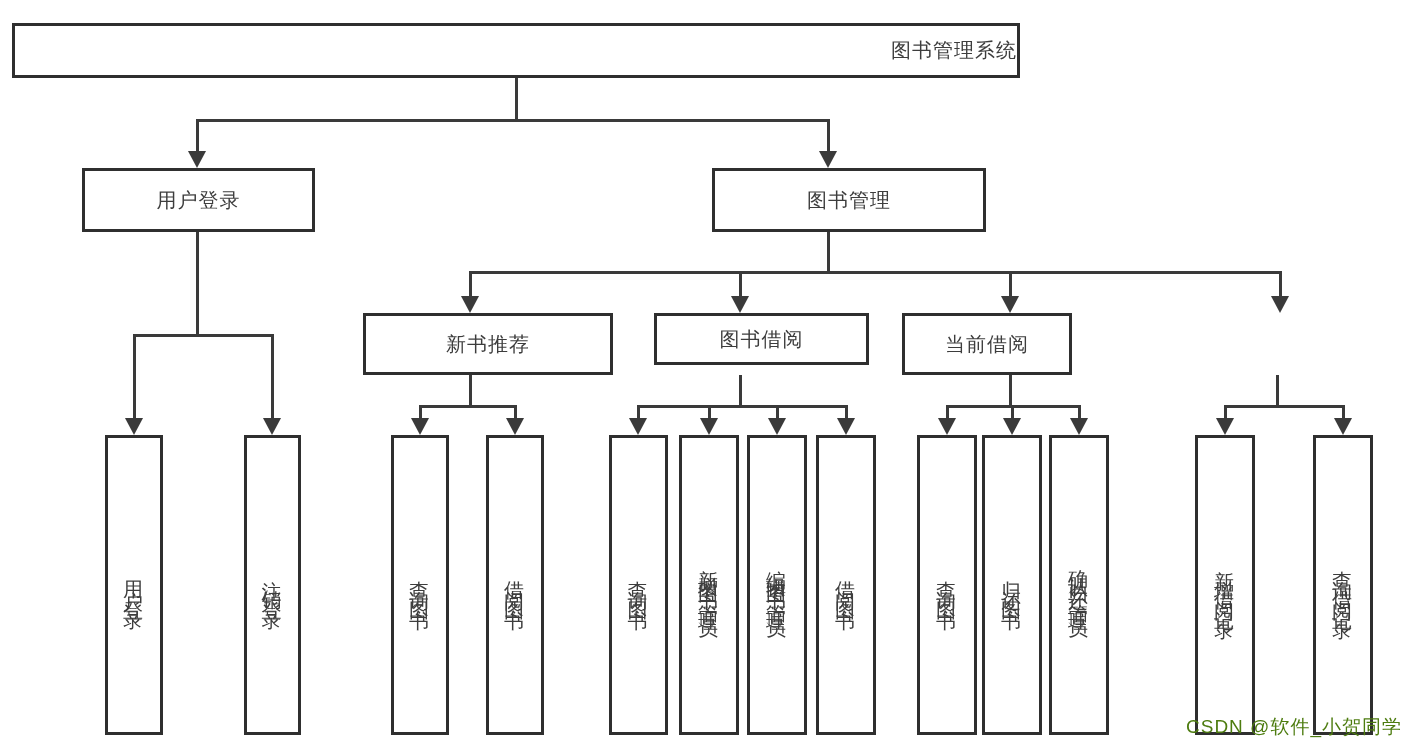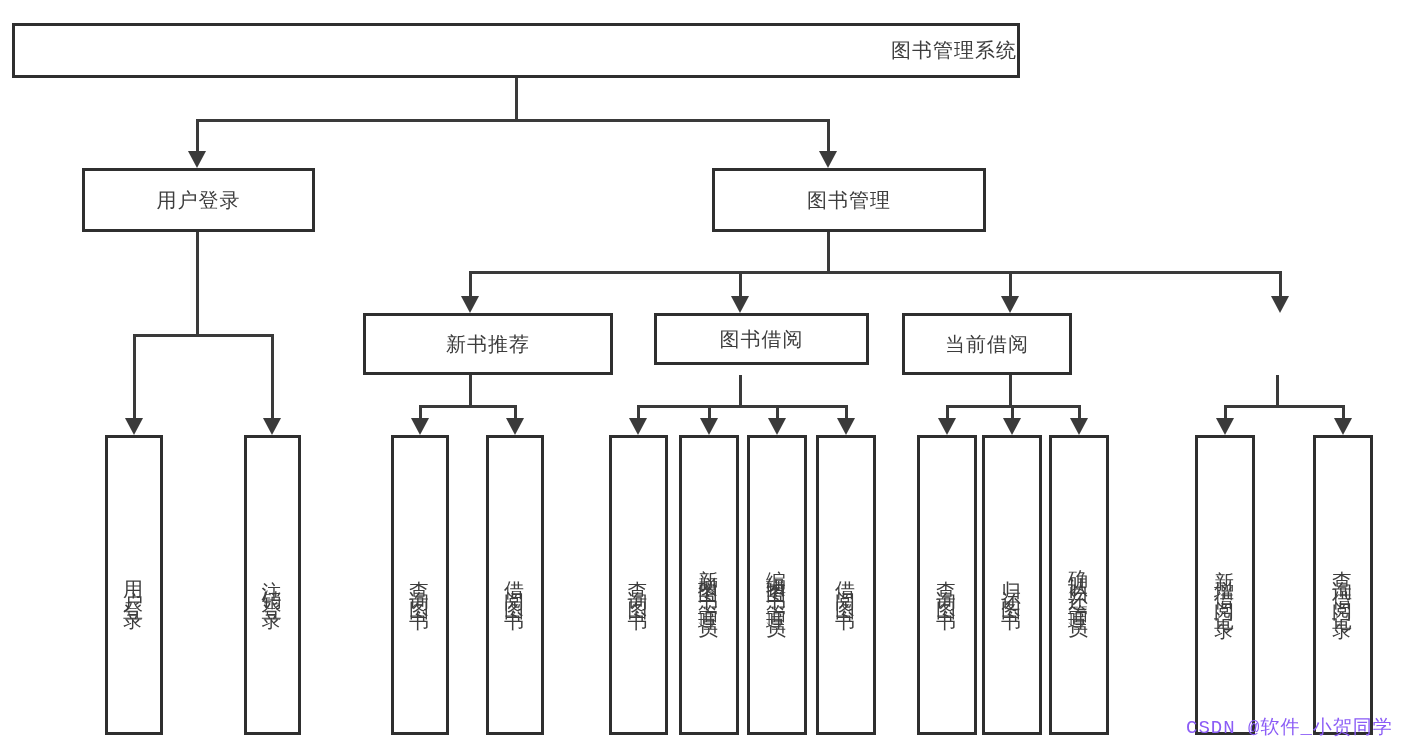--- a/index.html
+++ b/index.html
@@ -50,25 +50,24 @@
     border-left: 9px solid transparent;
     border-right: 9px solid transparent;
     border-top: 17px solid #3a3a3a;
     z-index: 1;
   }
   .watermark {
     position: absolute;
     left: 1186px;
     top: 714px;
     font-size: 19px;
-    color: #8b5cf6;
+    color: #4d7c0f;
     letter-spacing: 1px;
     z-index: 5;
     white-space: nowrap;
-    font-family: Liberation Mono, monospace;
   }
 </style>
 </head>
 <body>
 
 <div id="canvas">
 
   <div class="box" style="left:12px; top:23px; width:1008px; height:55px;justify-content:flex-end;">
     <span>图书管理系统</span>
   </div>

